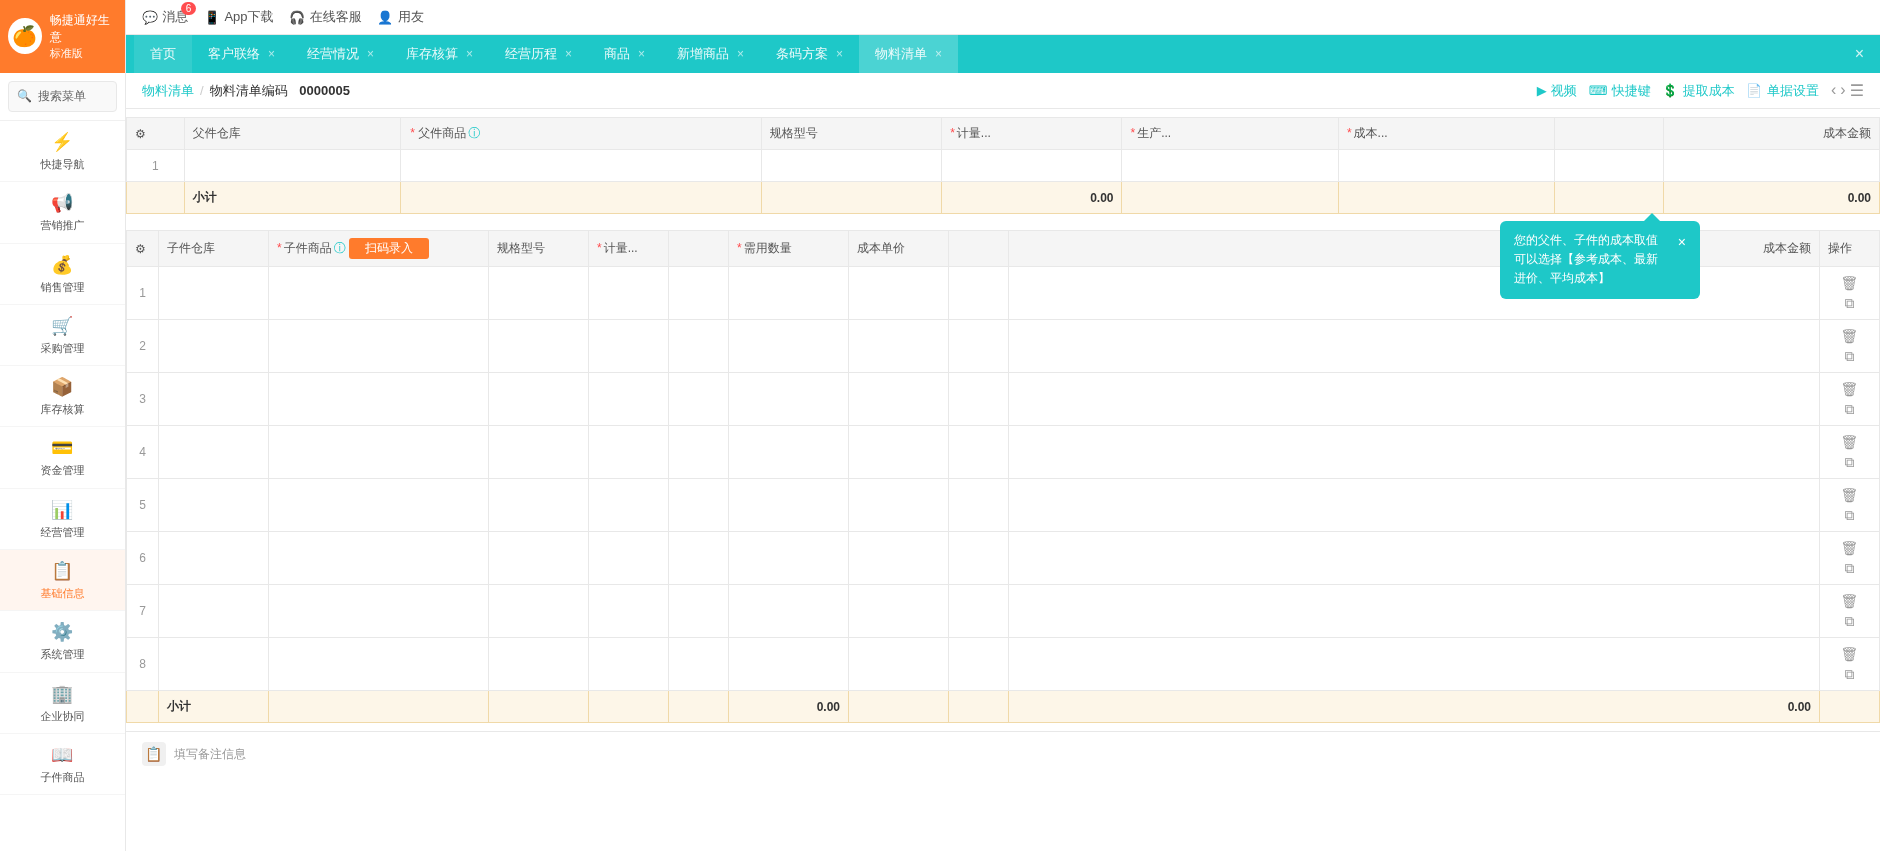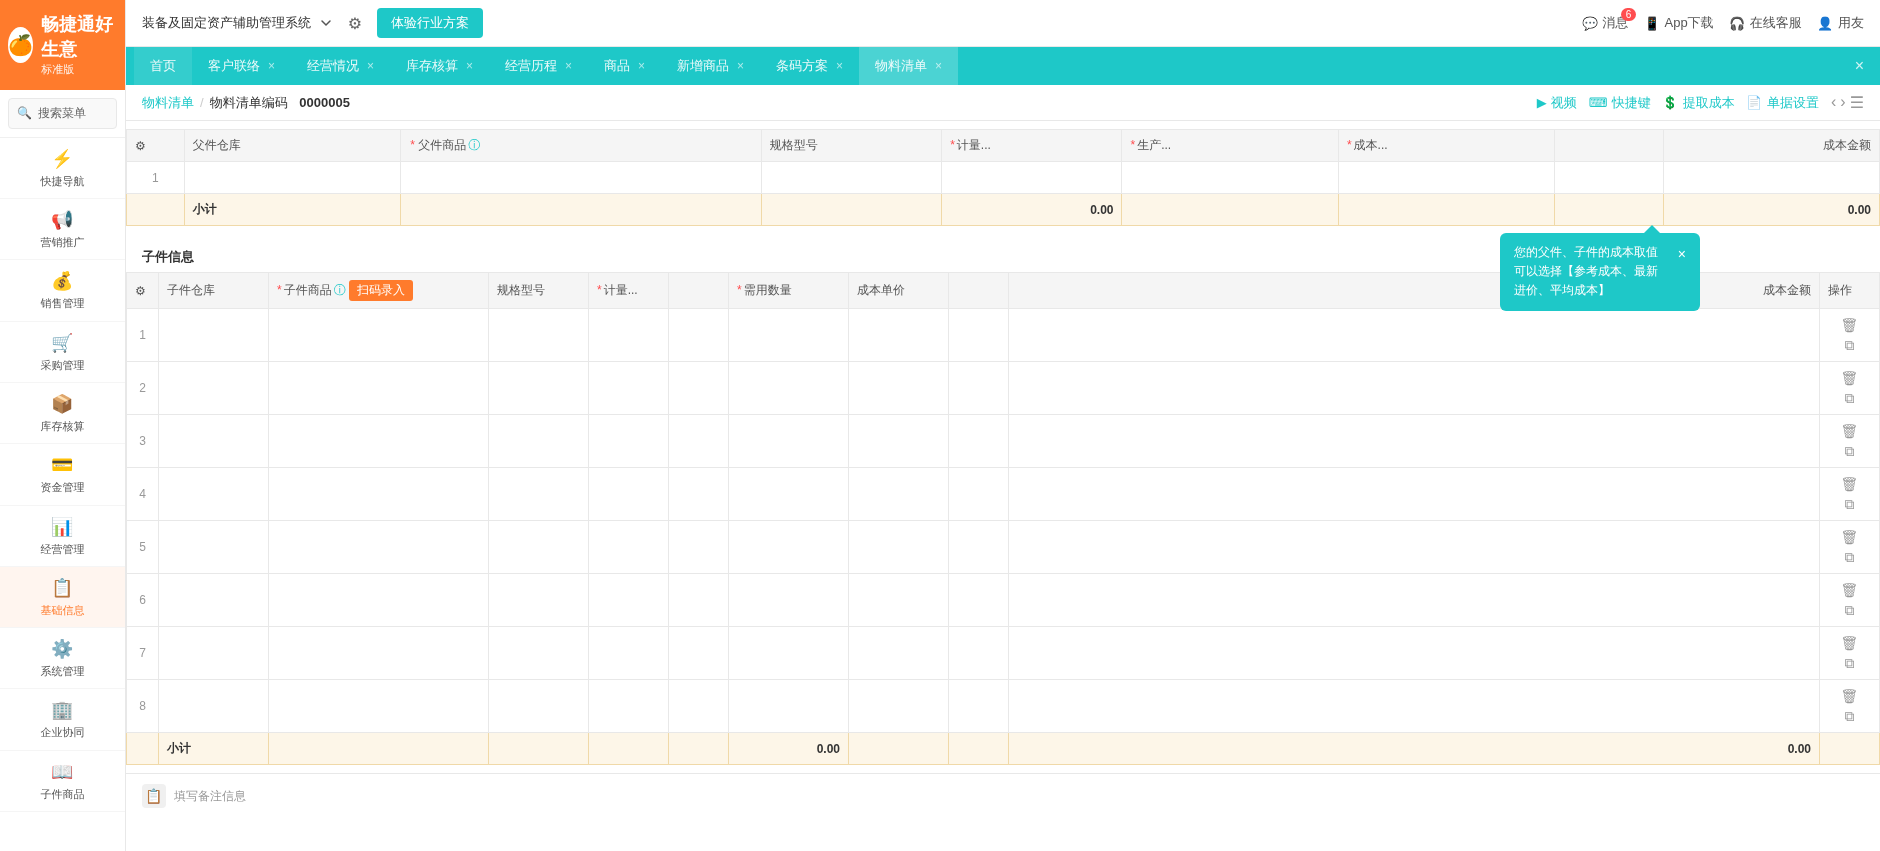--- a/index.html
+++ b/index.html
@@ -3,21 +3,21 @@
   <meta charset="utf-8">
   <style>
     * { margin: 0; padding: 0; box-sizing: border-box; }
     body { font-family: "Microsoft YaHei", "PingFang SC", Arial, sans-serif; font-size: 13px; background: #f5f5f5; display: flex; height: 851px; overflow: hidden; }
 
     
     .sidebar { width: 126px; background: #fff; display: flex; flex-direction: column; border-right: 1px solid #e8e8e8; flex-shrink: 0; }
     .sidebar-logo { background: #ff7b2c; padding: 12px 8px; display: flex; align-items: center; gap: 8px; }
     .sidebar-logo-icon { width: 36px; height: 36px; background: #fff; border-radius: 50%; display: flex; align-items: center; justify-content: center; font-size: 20px; }
     .sidebar-logo-text { color: #fff; font-size: 12px; line-height: 1.4; }
-    .sidebar-logo-text .brand { font-size: 18px; font-weight: bold; }
+    .sidebar-logo-text .brand { font-size: 12px; font-weight: normal; }
     .sidebar-logo-text .sub { font-size: 11px; opacity: 0.9; }
     .sidebar-search { padding: 8px; border-bottom: 1px solid #f0f0f0; }
     .sidebar-search-btn { width: 100%; display: flex; align-items: center; gap: 6px; padding: 6px 8px; border: 1px solid #e8e8e8; border-radius: 4px; background: #f9f9f9; cursor: pointer; color: #666; font-size: 12px; }
     .sidebar-nav { flex: 1; overflow-y: auto; }
     .sidebar-item { display: flex; flex-direction: column; align-items: center; padding: 10px 4px; cursor: pointer; color: #555; font-size: 11px; gap: 4px; border-bottom: 1px solid #f5f5f5; }
     .sidebar-item.active { background: #fff5ef; color: #ff7b2c; }
     .sidebar-item .icon { font-size: 18px; }
     .sidebar-item .label { text-align: center; line-height: 1.3; }
 
     
@@ -62,21 +62,21 @@
     .data-table { width: 100%; border-collapse: collapse; font-size: 12px; }
     .data-table th { background: #f5f5f5; border: 1px solid #e8e8e8; padding: 7px 8px; color: #555; font-weight: normal; text-align: left; white-space: nowrap; }
     .data-table th .required { color: #ff4d4f; margin-right: 2px; }
     .data-table td { border: 1px solid #e8e8e8; padding: 6px 8px; color: #333; height: 32px; }
     .data-table .row-num { color: #999; text-align: center; width: 30px; }
     .data-table .subtotal { background: #fdf6e8; font-weight: bold; border-radius: 15px; }
     .data-table .subtotal td { border-color: #f0d9a8; }
     .th-gear { width: 32px; text-align: center; }
 
     
-    .scan-btn { background: #ff7b2c; color: #fff; padding: 2px 8px; border-radius: 3px; font-size: 12px; cursor: pointer; display: inline-block; }
+    .scan-btn { background: #ff7b2c; color: #fff; padding: 2px 16px; border-radius: 3px; font-size: 12px; cursor: pointer; display: inline-block; }
 
     
     .action-btn { width: 20px; height: 20px; display: inline-flex; align-items: center; justify-content: center; cursor: pointer; color: #999; font-size: 14px; }
 
     
     .tooltip-popup { position: absolute; background: #1ec8c8; color: #fff; padding: 10px 14px; border-radius: 6px; font-size: 12px; line-height: 1.6; width: 200px; z-index: 100; right: 150px; top: 140px; }
     .tooltip-popup::after { content: ''; position: absolute; top: -8px; right: 40px; width: 0; height: 0; border-left: 8px solid transparent; border-right: 8px solid transparent; border-bottom: 8px solid #1ec8c8; }
     .tooltip-close { float: right; cursor: pointer; font-size: 14px; margin-left: 8px; }
 
     
@@ -147,30 +147,20 @@
     <div class="sidebar-item">
       <span class="icon">📖</span>
       <span class="label">子件商品</span>
     </div>
   </div>
 </div>
 
 <div class="main">
 
   <div class="topbar">
-    <div class="topbar-left">
-      <span class="topbar-title">装备及固定资产辅助管理系统</span>
-      <div class="topbar-dropdown">
-        <svg viewBox="0 0 14 14" fill="none">
-            <path d="M3 5l4 4 4-4" stroke="#555" stroke-width="1.5" stroke-linecap="round"></path>
-          </svg>
-      </div>
-      <div class="topbar-gear">⚙</div>
-      <div class="topbar-trial">体验行业方案</div>
-    </div>
     <div class="topbar-right">
       <div class="topbar-right-item">
         <span>💬</span>
         <span>消息</span>
         <span class="badge">6</span>
       </div>
       <div class="topbar-right-item">
         <span>📱</span>
         <span>App下载</span>
       </div>
@@ -300,21 +290,20 @@
               <td></td>
               <td></td>
               <td></td>
               <td style="text-align:right;font-weight:bold;">0.00</td>
             </tr>
           </tbody>
         </table>
       </div>
 
       <div class="section">
-        <div class="section-title">子件信息</div>
         <table class="data-table">
           <thead>
             <tr>
               <th class="th-gear"><span>⚙</span></th>
               <th style="width:110px;">子件仓库</th>
               <th style="width:220px;"><span class="required">*</span>子件商品<span style="color:#1ec8c8;margin-left:2px;">ⓘ</span> <span class="scan-btn">扫码录入</span></th>
               <th style="width:100px;">规格型号</th>
               <th style="width:80px;"><span class="required">*</span>计量...</th>
               <th style="width:60px;"></th>
               <th style="width:120px;"><span class="required">*</span>需用数量</th>

